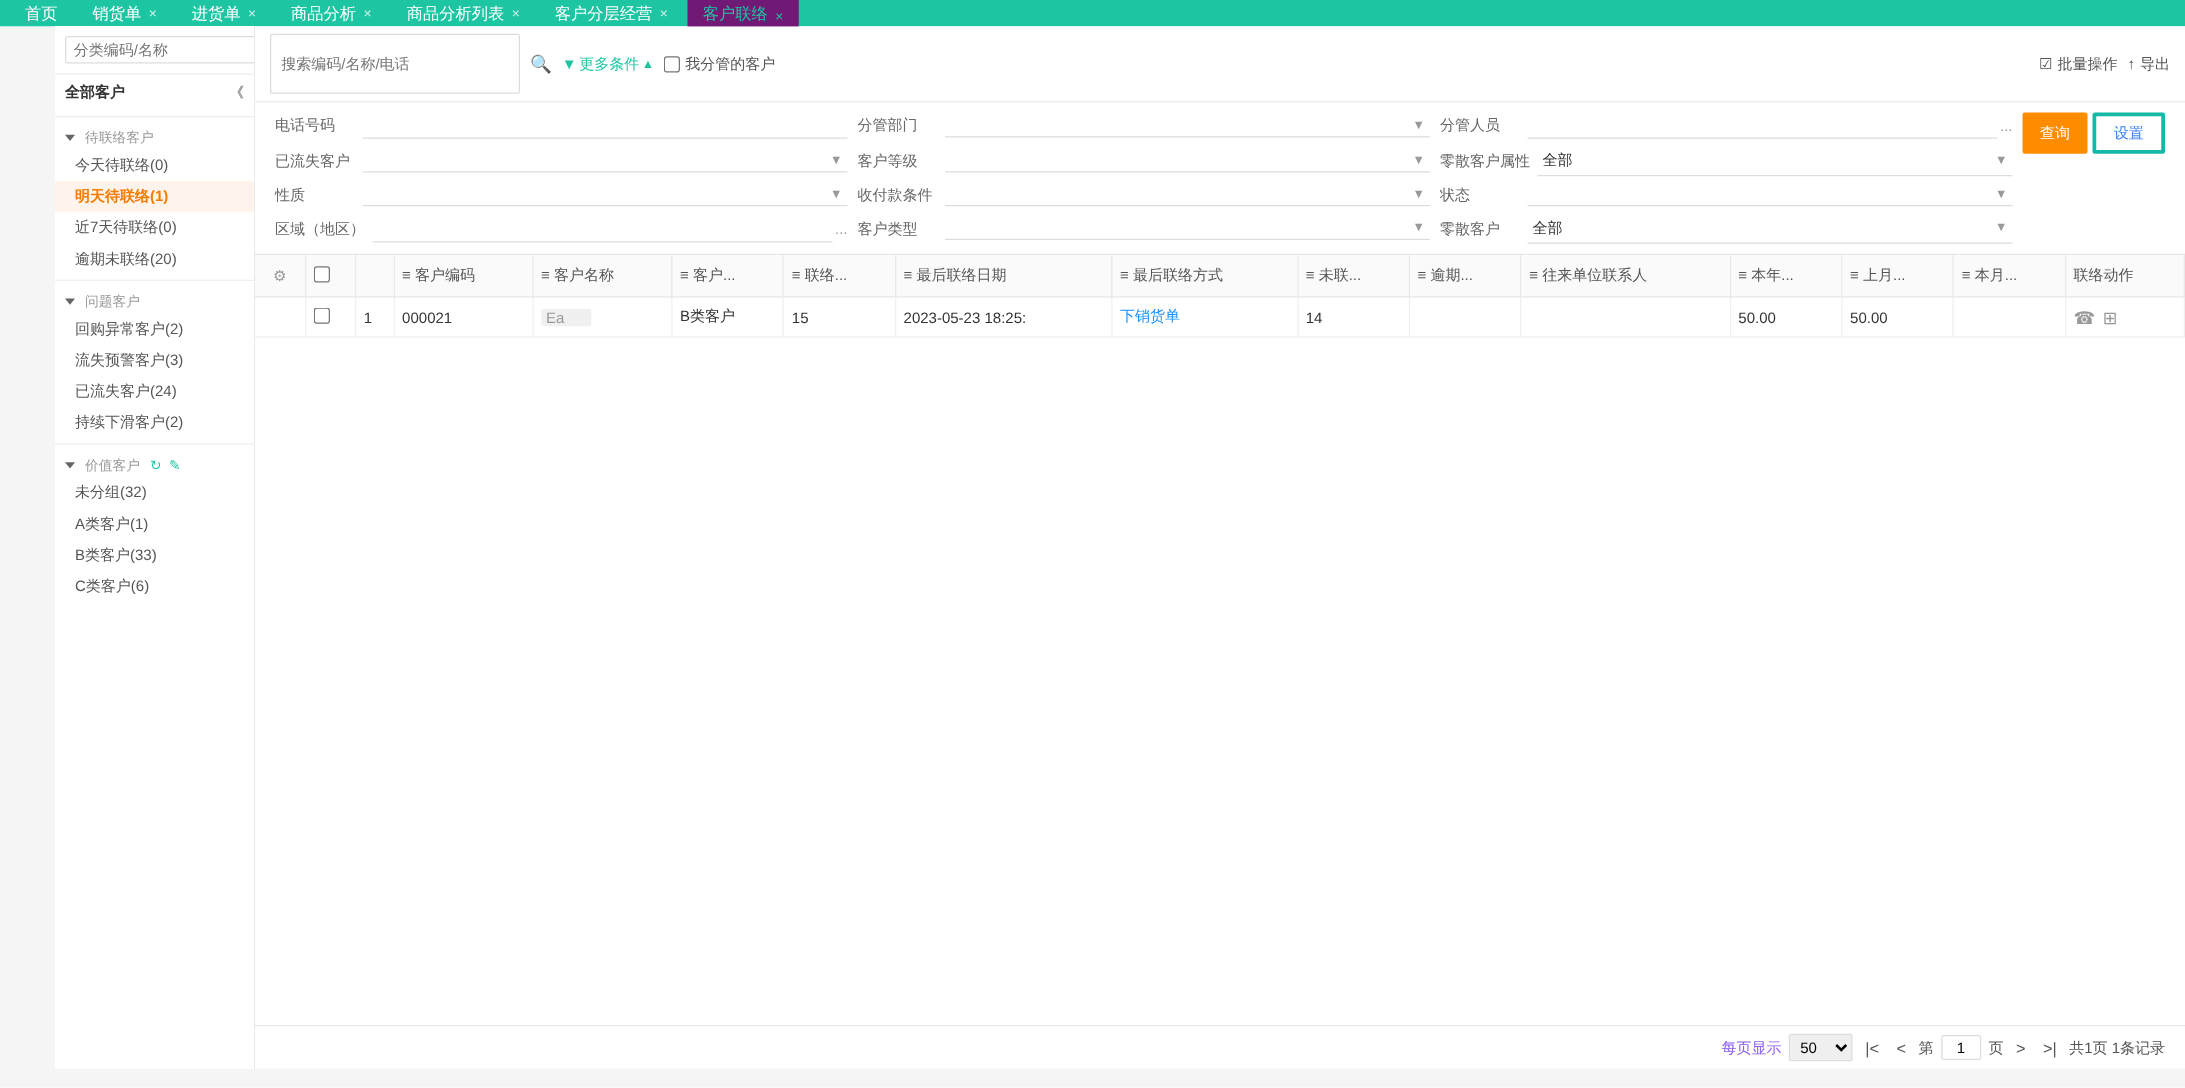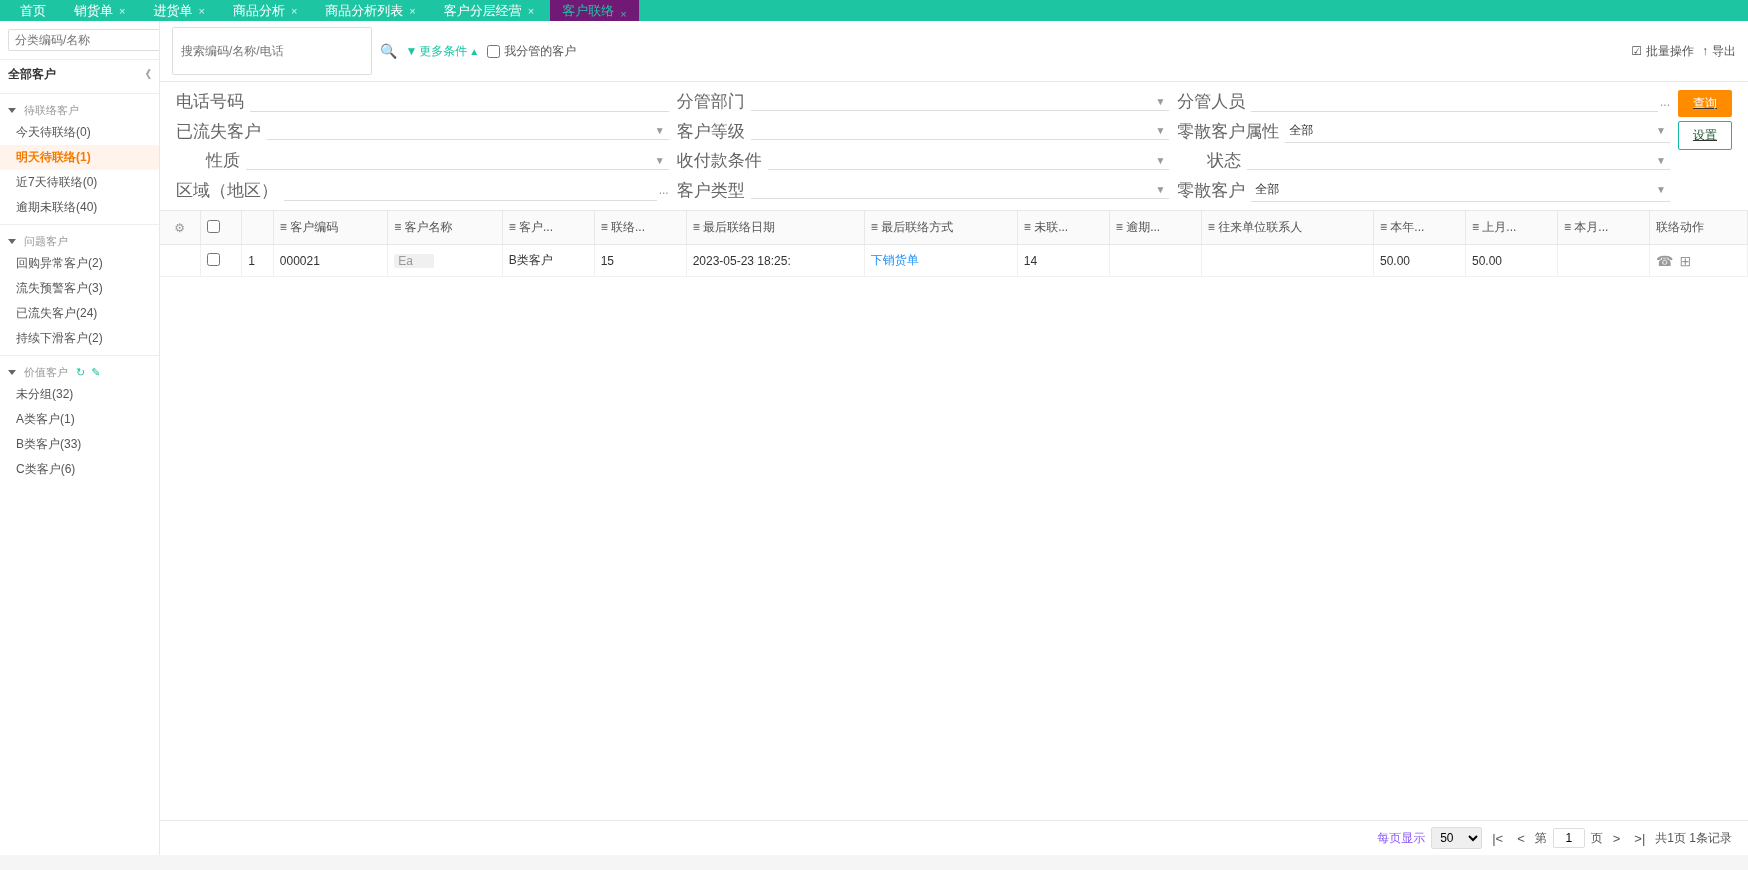--- a/index.html
+++ b/index.html
@@ -6,21 +6,21 @@
     body { font-family: "Microsoft YaHei", "PingFang SC", Arial, sans-serif; font-size: 12px; background: #f5f5f5; color: #333; overflow: hidden; }
 
     
     .top-nav { background: #1dc5a3; height: 21px; display: flex; align-items: center; padding: 0 8px; gap: 4px; }
     .nav-item { color: #fff; padding: 4px 12px; cursor: pointer; font-size: 13px; border-radius: 2px; white-space: nowrap; display: flex; align-items: center; gap: 4px; }
     .nav-item.active { background: #701a75; color: #1dc5a3; border-radius: 3px 3px 0 0; align-items: flex-end; }
     .nav-close { font-size: 11px; color: rgba(255,255,255,0.8); margin-left: 2px; cursor: pointer; }
     .nav-item.active .nav-close { color: #1dc5a3; }
 
     
-    .main-layout { display: flex; height: calc(100vh - 36px); }
+    .main-layout { display: flex; height: calc(100vh - 36px); margin-left: 44px; }
 
     
     .sidebar { width: 160px; background: #fff; border-right: 1px solid #e8e8e8; display: flex; flex-direction: column; overflow-y: auto; flex-shrink: 0; }
     .sidebar-search { padding: 8px; display: flex; align-items: center; border-bottom: 1px solid #eee; }
     .sidebar-search input { flex: 1; border: 1px solid #ddd; border-radius: 2px; padding: 3px 6px; font-size: 12px; outline: none; }
     .sidebar-section-title { padding: 6px 8px; font-weight: bold; font-size: 12px; display: flex; align-items: center; justify-content: space-between; cursor: pointer; }
     .sidebar-section-title .icon-collapse { color: #999; font-size: 11px; }
     .sidebar-group-label { padding: 5px 8px 2px; color: #999; font-size: 11px; display: flex; align-items: center; gap: 4px; }
     .sidebar-item { padding: 4px 8px 4px 16px; cursor: pointer; color: #555; font-size: 12px; border-radius: 2px; }
     .sidebar-item.active { background: #fff3ec; color: #f57c00; font-weight: bold; }
@@ -38,28 +38,28 @@
     .my-customers { display: flex; align-items: center; gap: 4px; font-size: 12px; color: #555; cursor: pointer; }
     .filter-right { margin-left: auto; display: flex; align-items: center; gap: 8px; }
     .batch-op-btn { color: #555; font-size: 12px; cursor: pointer; display: flex; align-items: center; gap: 4px; border: none; background: none; }
     .export-btn { color: #555; font-size: 12px; cursor: pointer; display: flex; align-items: center; gap: 4px; border: none; background: none; }
 
     
     .adv-filter { background: #fff; border-bottom: 1px solid #e8e8e8; padding: 8px 16px; flex-shrink: 0; }
     .adv-filter-row { display: flex; align-items: center; margin-bottom: 6px; gap: 8px; }
     .adv-filter-row:last-child { margin-bottom: 0; }
     .filter-field { display: flex; align-items: center; flex: 1; min-width: 0; }
-    .filter-label { color: #666; font-size: 17px; white-space: nowrap; min-width: 70px; text-align: right; padding-right: 6px; }
+    .filter-label { color: #666; font-size: 12px; white-space: nowrap; min-width: 70px; text-align: left; padding-right: 6px; }
     .filter-input { flex: 1; border: none; border-bottom: 1px solid #ddd; padding: 3px 4px; font-size: 12px; outline: none; min-width: 0; }
     .filter-select { flex: 1; border: none; border-bottom: 1px solid #ddd; padding: 3px 4px; font-size: 12px; background: none; cursor: pointer; display: flex; align-items: center; justify-content: space-between; min-width: 0; }
     .filter-caret { color: #999; font-size: 10px; }
     .filter-dots { color: #999; font-size: 12px; cursor: pointer; margin-left: 2px; }
-    .adv-filter-actions { display: flex; flex-direction: column; gap: 4px; flex-shrink: 0; text-decoration: underline; }
+    .adv-filter-actions { display: flex; gap: 4px; flex-shrink: 0; }
     .btn-query { background: #ff8c00; color: #fff; border: none; border-radius: 2px; padding: 5px 14px; cursor: pointer; font-size: 12px; }
-    .btn-reset { background: #fff; color: #14532d; border: 1px solid #14b8a6; border-radius: 2px; padding: 5px 14px; cursor: pointer; font-size: 12px; }
+    .btn-reset { background: #fff; color: #3b82f6; border: 3px solid #14b8a6; border-radius: 2px; padding: 5px 14px; cursor: pointer; font-size: 12px; }
 
     
     .table-container { flex: 1; overflow: auto; background: #fff; margin: 0; }
     table { width: 100%; border-collapse: collapse; font-size: 12px; }
     thead tr { background: #fafafa; }
     th { padding: 8px 6px; border-bottom: 1px solid #e8e8e8; border-right: 1px solid #e8e8e8; color: #555; font-weight: normal; white-space: nowrap; text-align: left; font-size: 12px; }
     th:first-child { width: 40px; text-align: center; }
     td { padding: 7px 6px; border-bottom: 1px solid #f0f0f0; border-right: 1px solid #f0f0f0; color: #333; white-space: nowrap; }
     td:first-child { text-align: center; color: #999; }
     .col-settings { width: 32px; text-align: center; cursor: pointer; color: #999; }
@@ -132,21 +132,21 @@
     <div class="sidebar-item">
       <span>今天待联络(0)</span>
     </div>
     <div class="sidebar-item active">
       <span>明天待联络(1)</span>
     </div>
     <div class="sidebar-item">
       <span>近7天待联络(0)</span>
     </div>
     <div class="sidebar-item">
-      <span>逾期未联络(40)</span>
+      <span>逾期未联络(20)</span>
     </div>
     <div class="sidebar-divider"></div>
     <div class="sidebar-group-label">
       <span class="triangle-down"></span>
       <span>问题客户</span>
     </div>
     <div class="sidebar-item">
       <span>回购异常客户(2)</span>
     </div>
     <div class="sidebar-item">

